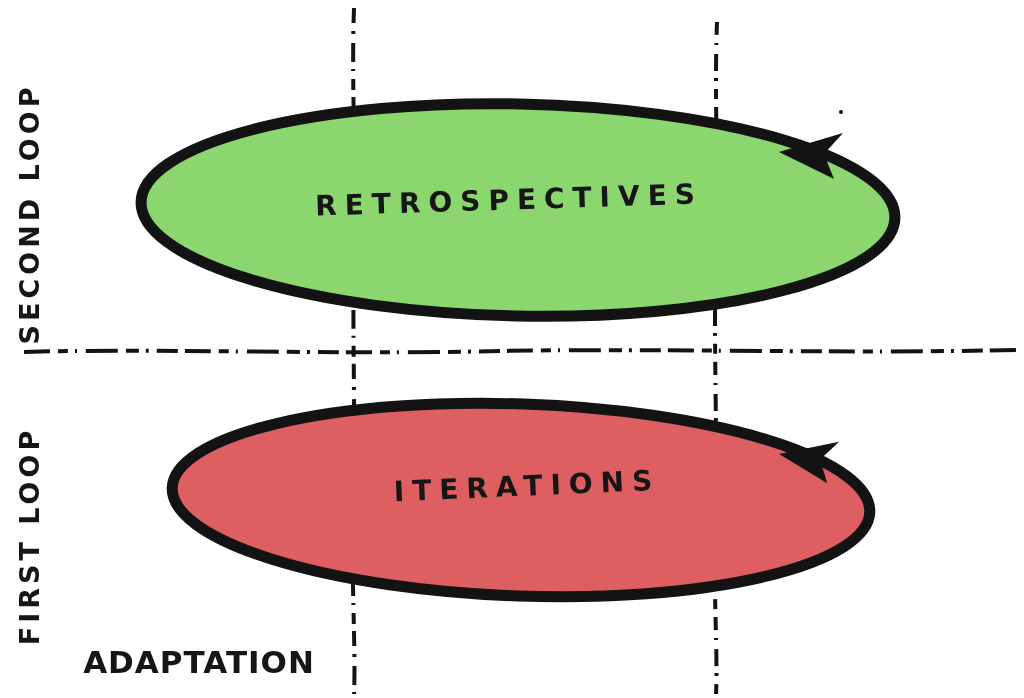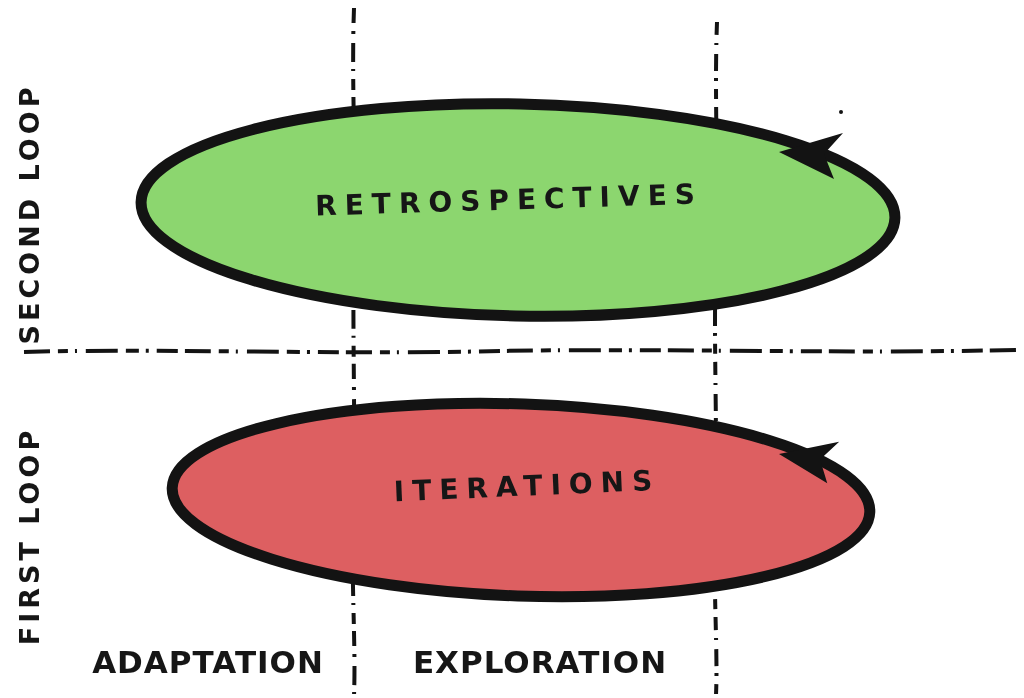--- a/index.html
+++ b/index.html
@@ -64,18 +64,17 @@
   </svg>
 
   <div class="label vlabel" style="left:29px; top:214px;">SECOND LOOP</div>
 
   <div class="label vlabel" style="left:29px; top:536px;">FIRST LOOP</div>
 
   <div class="label loop-label retro" style="left:509px; top:200px;">RETROSPECTIVES</div>
 
   <div class="label loop-label iter" style="left:527px; top:486px;">ITERATIONS</div>
 
-  <div class="label col-label" style="left:208px; top:662px;text-align:right;">ADAPTATION</div>
+  <div class="label col-label" style="left:199px; top:662px;text-align:right;">ADAPTATION</div>
 
-  <div class="label col-label" style="left:540px; top:662px;">EXPLORATION</div>
 
 
 </div>
 
 </body></html>

